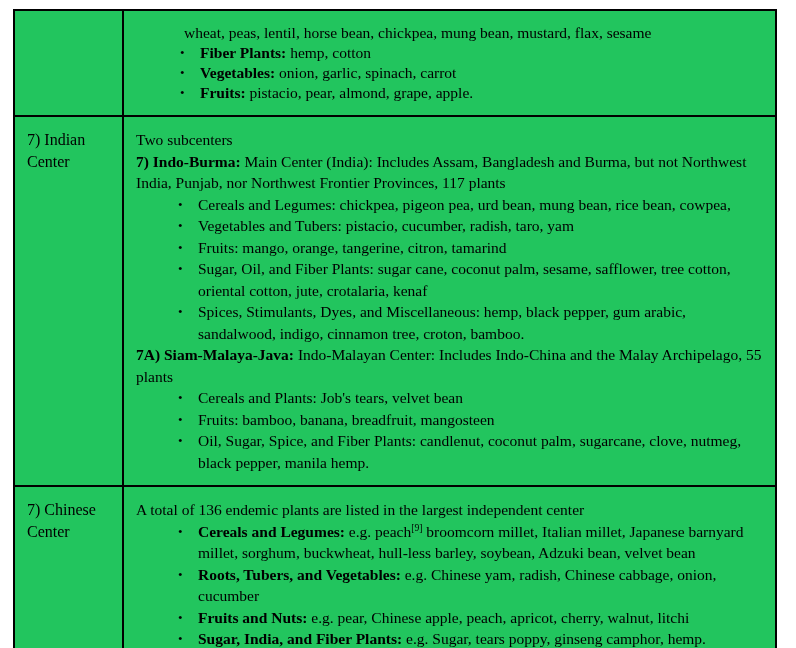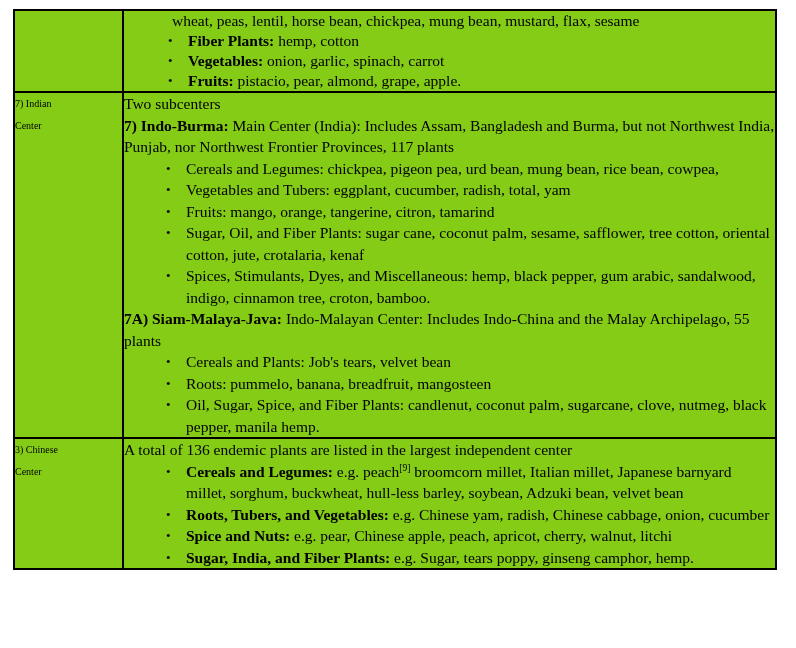--- a/index.html
+++ b/index.html
@@ -28,29 +28,29 @@
     left: 13px;
     top: 9px;
     width: 762px;          
     border-collapse: collapse;
     table-layout: fixed;
     background: #ffffff;
   }
   .doc-table td {
     border: 2px solid #000000;
     vertical-align: top;
-    padding: 0;
-    background: #84cc16;
+    padding: 12px;
+    background: #22c55e;
   }
   .col-label { width: 109px; }
   .col-body  { width: 653px; }
 
   .label-cell {
     padding: 4px 6px 4px 8px;
-    font-size: 10px;
+    font-size: 16px;
     line-height: 22px;
   }
   .label-cell .lbl-line { display: block; white-space: nowrap; }
 
   .body-cell {
     padding: 3px 7px 4px 10px;
     font-size: 15.5px;
     line-height: 21.5px;
   }
 
@@ -132,48 +132,48 @@
           <span class="lbl-line">7) Indian</span>
           <span class="lbl-line">Center</span>
         </td>
         <td class="body-cell">
           <p class="para">Two subcenters</p>
 
           <p class="para"><span class="bi">7) Indo-Burma:</span><span> Main Center (India): Includes Assam, Bangladesh and Burma, but not Northwest India, Punjab, nor Northwest Frontier Provinces, 117 plants</span></p>
 
           <ul class="bullets">
             <li>Cereals and Legumes: chickpea, pigeon pea, urd bean, mung bean, rice bean, cowpea,</li>
-            <li>Vegetables and Tubers: eggplant, cucumber, radish, total, yam</li>
+            <li>Vegetables and Tubers: pistacio, cucumber, radish, taro, yam</li>
             <li>Fruits: mango, orange, tangerine, citron, tamarind</li>
             <li>Sugar, Oil, and Fiber Plants: sugar cane, coconut palm, sesame, safflower, tree cotton, oriental cotton, jute, crotalaria, kenaf</li>
             <li>Spices, Stimulants, Dyes, and Miscellaneous: hemp, black pepper, gum arabic, sandalwood, indigo, cinnamon tree, croton, bamboo.</li>
           </ul>
 
           <p class="para"><span class="bi">7A) Siam-Malaya-Java:</span><span>  Indo-Malayan Center: Includes Indo-China and the Malay Archipelago, 55 plants</span></p>
 
           <ul class="bullets">
             <li>Cereals and Plants: Job's tears, velvet bean</li>
-            <li>Roots: pummelo, banana, breadfruit, mangosteen</li>
+            <li>Fruits: bamboo, banana, breadfruit, mangosteen</li>
             <li>Oil, Sugar, Spice, and Fiber Plants: candlenut, coconut palm, sugarcane, clove, nutmeg, black pepper, manila hemp.</li>
           </ul>
         </td>
       </tr>
 
       <tr>
         <td class="label-cell">
-          <span class="lbl-line">3) Chinese</span>
+          <span class="lbl-line">7) Chinese</span>
           <span class="lbl-line">Center</span>
         </td>
         <td class="body-cell">
           <p class="para">A total of 136 endemic plants are listed in the largest independent center</p>
 
           <ul class="bullets">
             <li><span class="b">Cereals and Legumes:</span><span> e.g. peach</span><sup>[9]</sup><span> broomcorn millet, Italian millet, Japanese barnyard millet, sorghum, buckwheat, hull-less barley, soybean, Adzuki bean, velvet bean</span></li>
             <li><span class="b">Roots, Tubers, and Vegetables:</span><span> e.g. Chinese yam, radish, Chinese cabbage, onion, cucumber</span></li>
-            <li><span class="b">Spice and Nuts:</span><span> e.g. pear, Chinese apple, peach, apricot, cherry, walnut, litchi</span></li>
+            <li><span class="b">Fruits and Nuts:</span><span> e.g. pear, Chinese apple, peach, apricot, cherry, walnut, litchi</span></li>
             <li><span class="b">Sugar, India, and Fiber Plants:</span><span> e.g. Sugar, tears poppy, ginseng camphor, hemp.</span></li>
           </ul>
         </td>
       </tr>
 
     </tbody>
   </table>
 
 </div>
 

